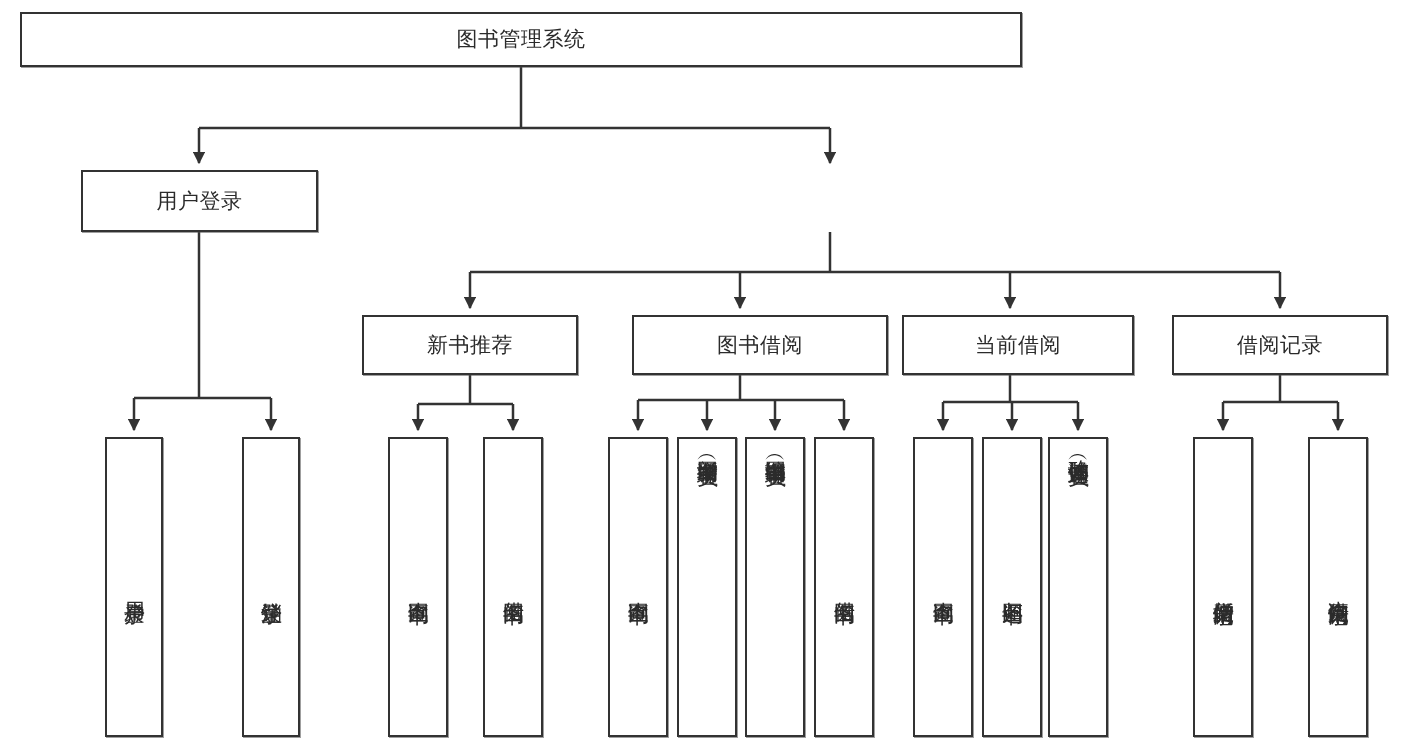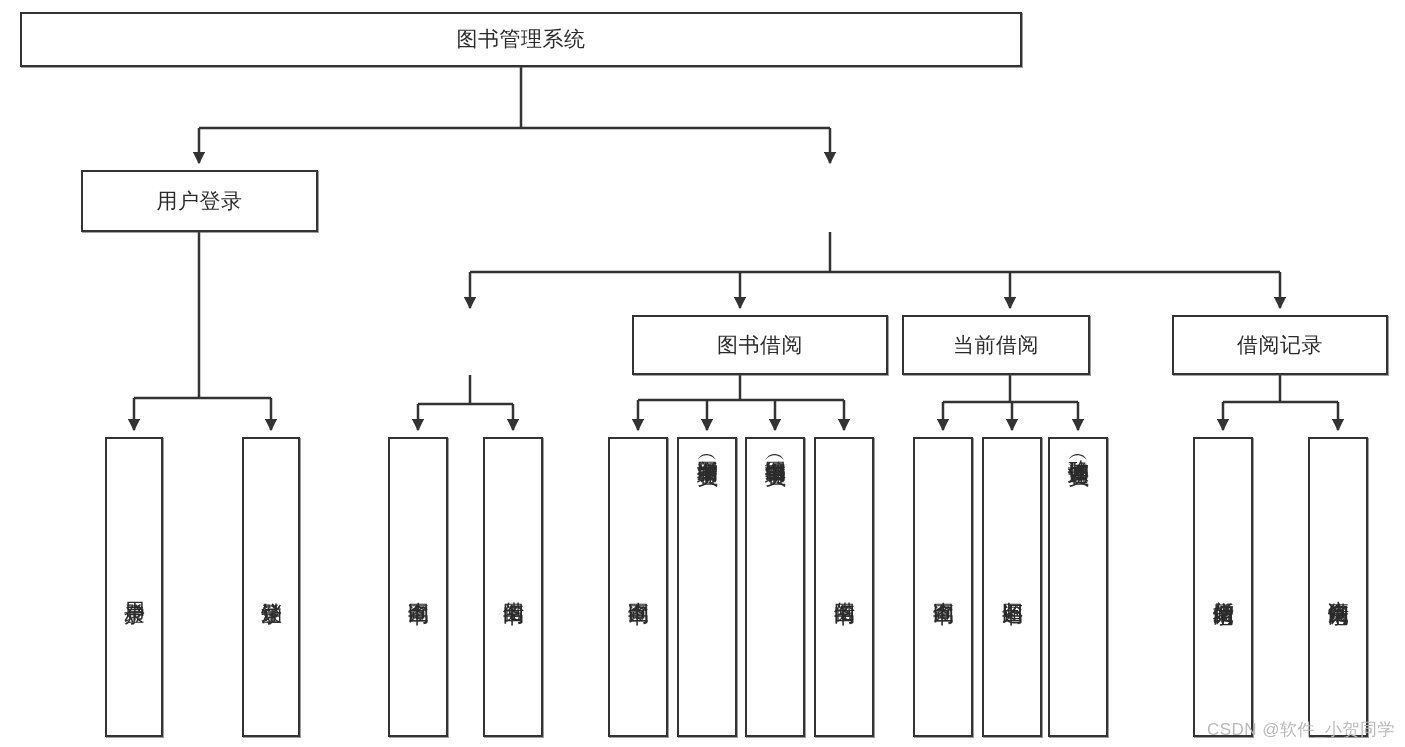--- a/index.html
+++ b/index.html
@@ -128,24 +128,27 @@
   </svg>
 
   <div class="node" style="left: 20px; top: 12px; width: 1002px; height: 55px;">
     <span class="node-label">图书管理系统</span>
   </div>
 
   <div class="node" style="left: 81px; top: 170px; width: 237px; height: 62px;">
     <span class="node-label">用户登录</span>
   </div>
 
+  <div class="node" style="left: 362px; top: 315px; width: 216px; height: 60px;">
+    <span class="node-label">新书推荐</span>
+  </div>
   <div class="node" style="left: 632px; top: 315px; width: 256px; height: 60px;">
     <span class="node-label">图书借阅</span>
   </div>
-  <div class="node" style="left: 902px; top: 315px; width: 188px; height: 60px;">
+  <div class="node" style="left: 902px; top: 315px; width: 232px; height: 60px;">
     <span class="node-label">当前借阅</span>
   </div>
   <div class="node" style="left: 1172px; top: 315px; width: 216px; height: 60px;">
     <span class="node-label">借阅记录</span>
   </div>
 
   <div class="node vertical centered" style="left: 105px; top: 437px; width: 58px; height: 300px;">
     <span class="node-label">用户登录</span>
   </div>
   <div class="node vertical centered" style="left: 242px; top: 437px; width: 58px; height: 300px;">
@@ -178,14 +181,13 @@
   <div class="node vertical" style="left: 1048px; top: 437px; width: 60px; height: 300px;">
     <span class="node-label">确认归还（管理员）</span>
   </div>
   <div class="node vertical centered" style="left: 1193px; top: 437px; width: 60px; height: 300px;">
     <span class="node-label">新增借阅记录</span>
   </div>
   <div class="node vertical centered" style="left: 1308px; top: 437px; width: 60px; height: 300px;">
     <span class="node-label">查询借阅记录</span>
   </div>
 
-  <div id="watermark">CSDN @软件_小贺同学</div>
 </div>
 
 </body></html>

